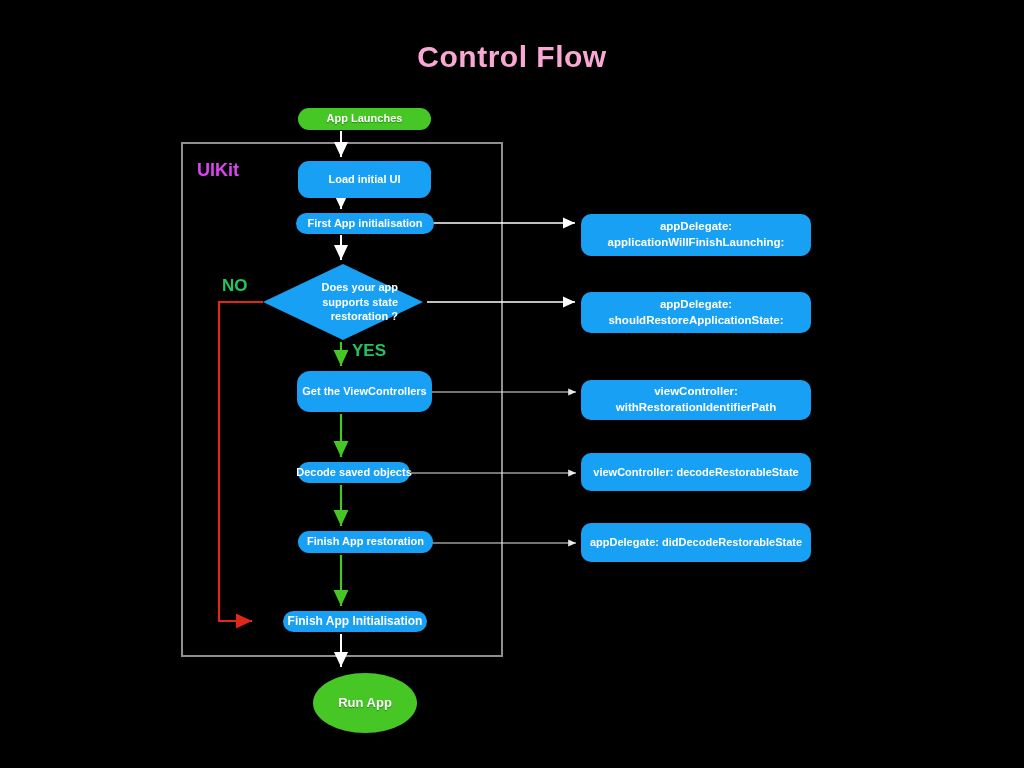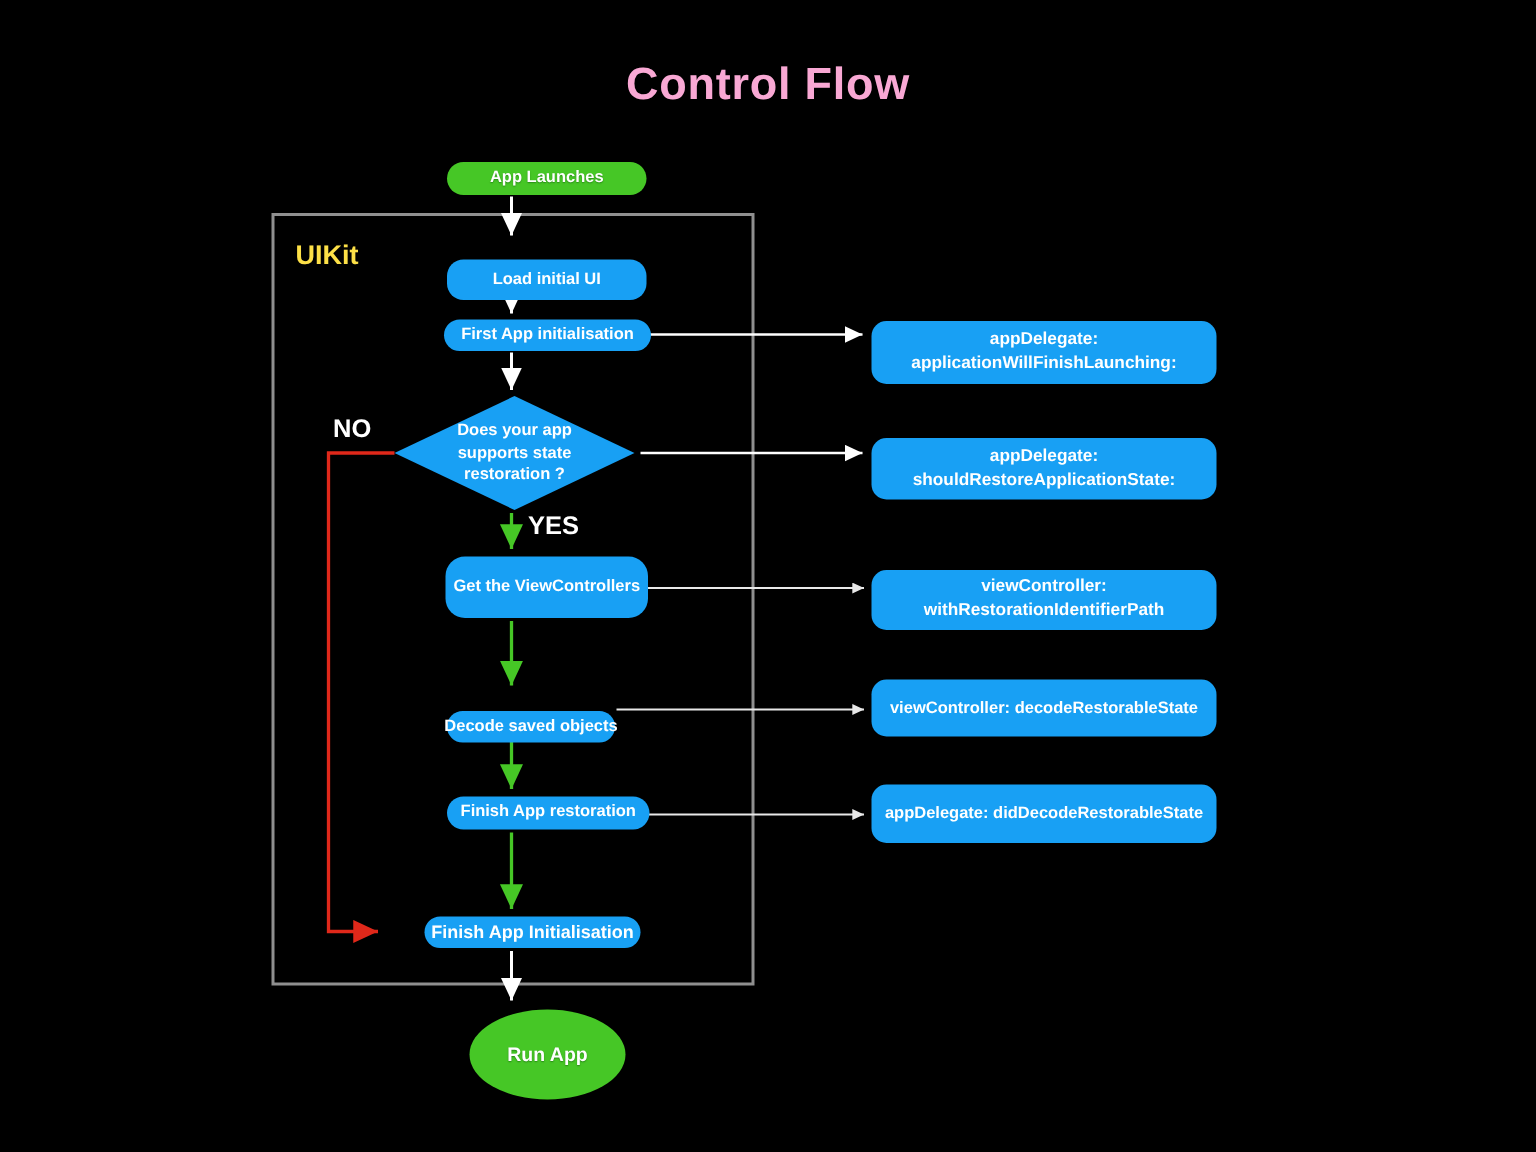--- a/index.html
+++ b/index.html
@@ -18,58 +18,58 @@
   .abs{position:absolute;}
   .title{
     left:0;top:40px;width:1024px;text-align:center;
     color:#f9a8d4;font-size:30px;font-weight:bold;letter-spacing:.5px;
   }
   .uikit-box{
     left:181px;top:142px;width:322px;height:515px;
     border:2px solid var(--border-gray);box-sizing:border-box;
   }
   .uikit-label{
-    left:197px;top:160px;color:#fde047;font-size:18px;font-weight:bold;
+    left:197px;top:160px;color:#d946ef;font-size:18px;font-weight:bold;
   }
   svg.layer{left:0;top:0;width:1024px;height:768px;pointer-events:none;}
   .node{
     display:flex;align-items:center;justify-content:center;text-align:center;
     color:#fff;font-weight:bold;font-size:11px;line-height:1.2;
     box-sizing:border-box;white-space:nowrap;margin-left:24px;
   }
   .pill{background:var(--blue);border-radius:11px;}
   .start{background:var(--green);border-radius:11px;text-shadow:0 1px 1px rgba(0,60,0,.45);}
   .n-start{left:274px;top:108px;width:133px;height:22px;}
-  .n-load{left:274px;top:173px;width:133px;height:27px;}
+  .n-load{left:274px;top:161px;width:133px;height:37px;}
   .n-firstinit{left:272px;top:213px;width:138px;height:21px;}
   .n-getvcs{left:273px;top:371px;width:135px;height:41px;border-radius:13px;}
-  .n-decode{left:274px;top:474px;width:112px;height:21px;}
+  .n-decode{left:274px;top:462px;width:112px;height:21px;}
   .n-finrest{left:274px;top:531px;width:135px;height:22px;}
   .n-fininit{left:259px;top:611px;width:144px;height:21px;font-size:12px;}
   .n-runapp{
     left:289px;top:673px;width:104px;height:60px;border-radius:50%;
     background:var(--green);font-size:13px;text-shadow:0 1px 1px rgba(0,60,0,.45);
   }
   .diamond-text{
     left:288px;top:280px;width:110px;height:44px;
-    display:flex;align-items:center;justify-content:center;text-align:center;
+    display:flex;align-items:center;justify-content:center;text-align:right;
     color:#fff;font-weight:bold;font-size:11px;line-height:1.35;white-space:normal;
   }
   .callout{
     background:var(--blue);border-radius:10px;left:581px;width:230px;
     display:flex;align-items:center;justify-content:center;text-align:center;
     color:#fff;font-weight:bold;font-size:11.5px;line-height:1.35;
     box-sizing:border-box;padding:0 6px;
   }
   .c1{top:214px;height:42px;}
   .c2{top:292px;height:41px;}
   .c3{top:380px;height:40px;}
   .c4{top:453px;height:38px;white-space:nowrap;font-size:11px;padding:0 2px;}
   .c5{top:523px;height:39px;white-space:nowrap;font-size:11px;padding:13px 2px;}
-  .branch-label{color:#ffffff;font-weight:bold;font-size:17px;}
+  .branch-label{color:#22c55e;font-weight:bold;font-size:17px;}
   .lbl-no{left:222px;top:276px;}
   .lbl-yes{left:352px;top:341px;}
 </style>
 </head>
 <body>
 
 <div class="abs title">Control Flow</div>
 
 <div class="abs uikit-box"></div>
 <div class="abs uikit-label">UIKit</div>

